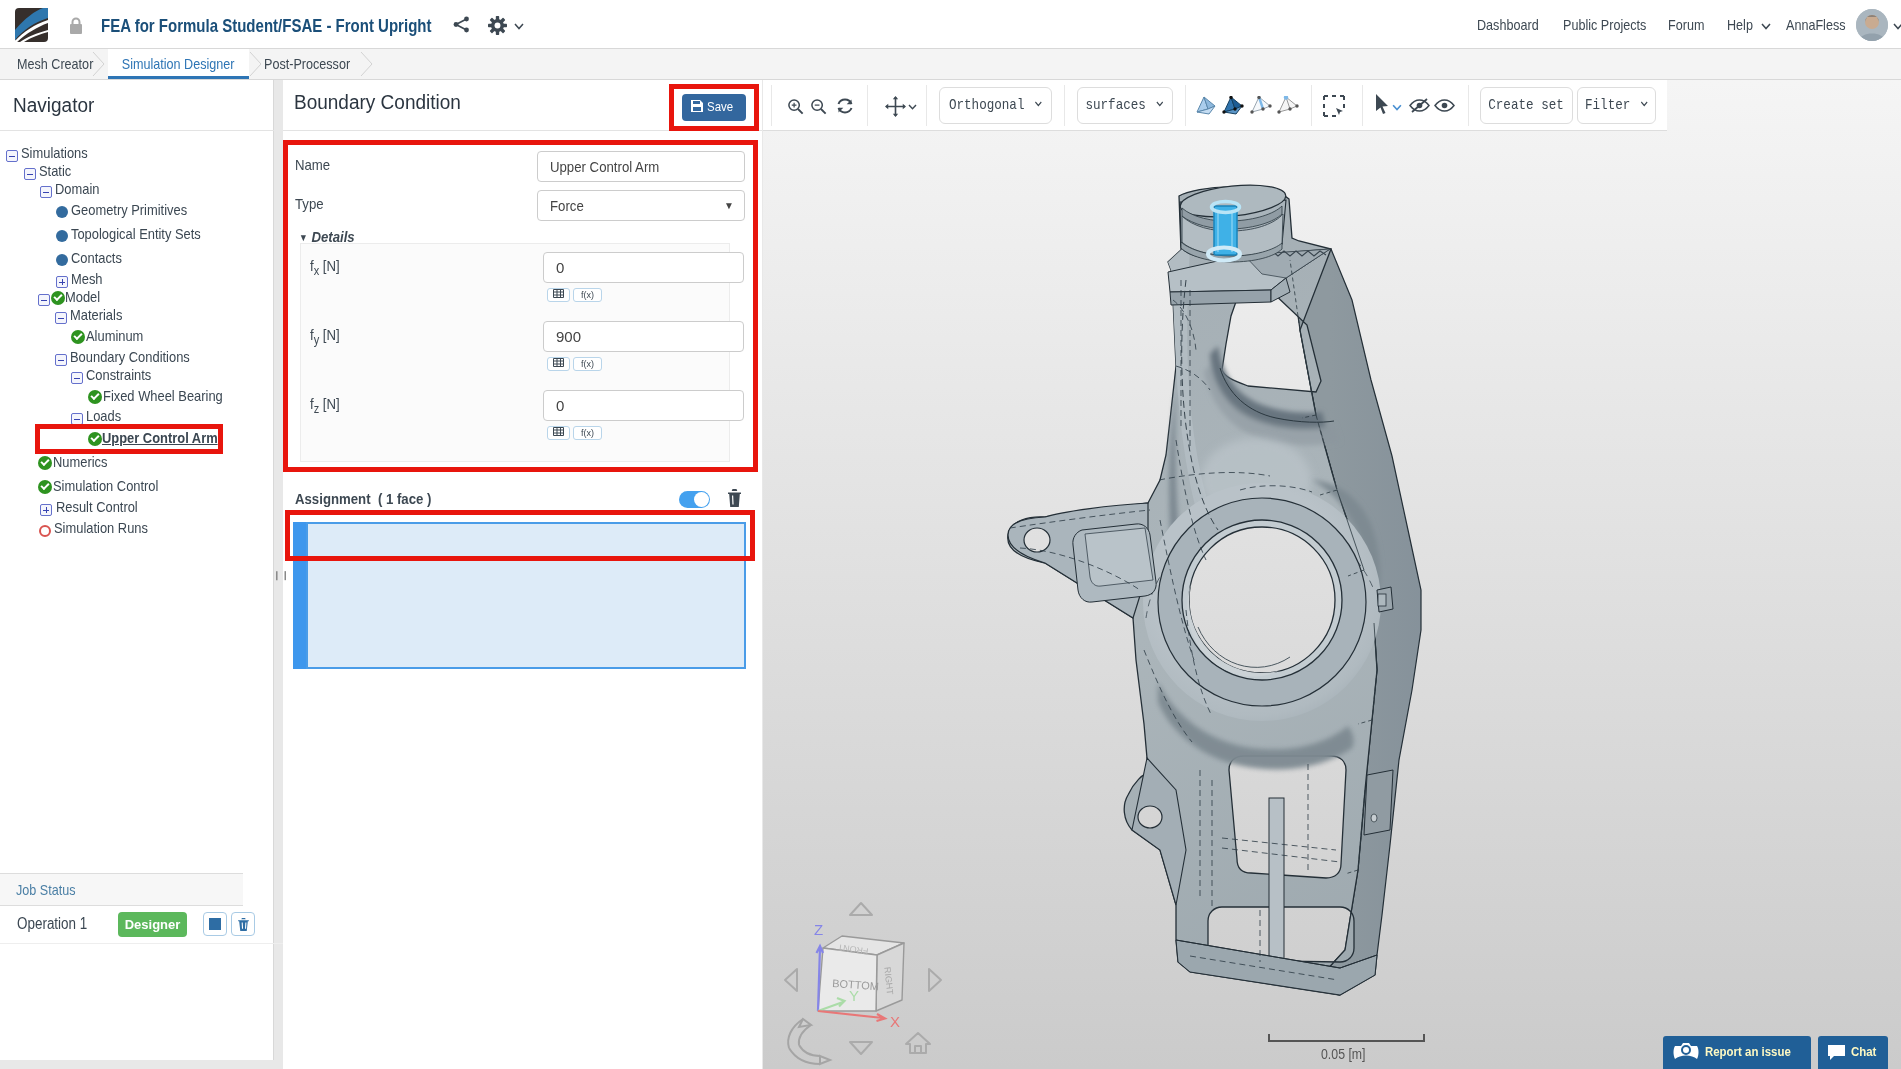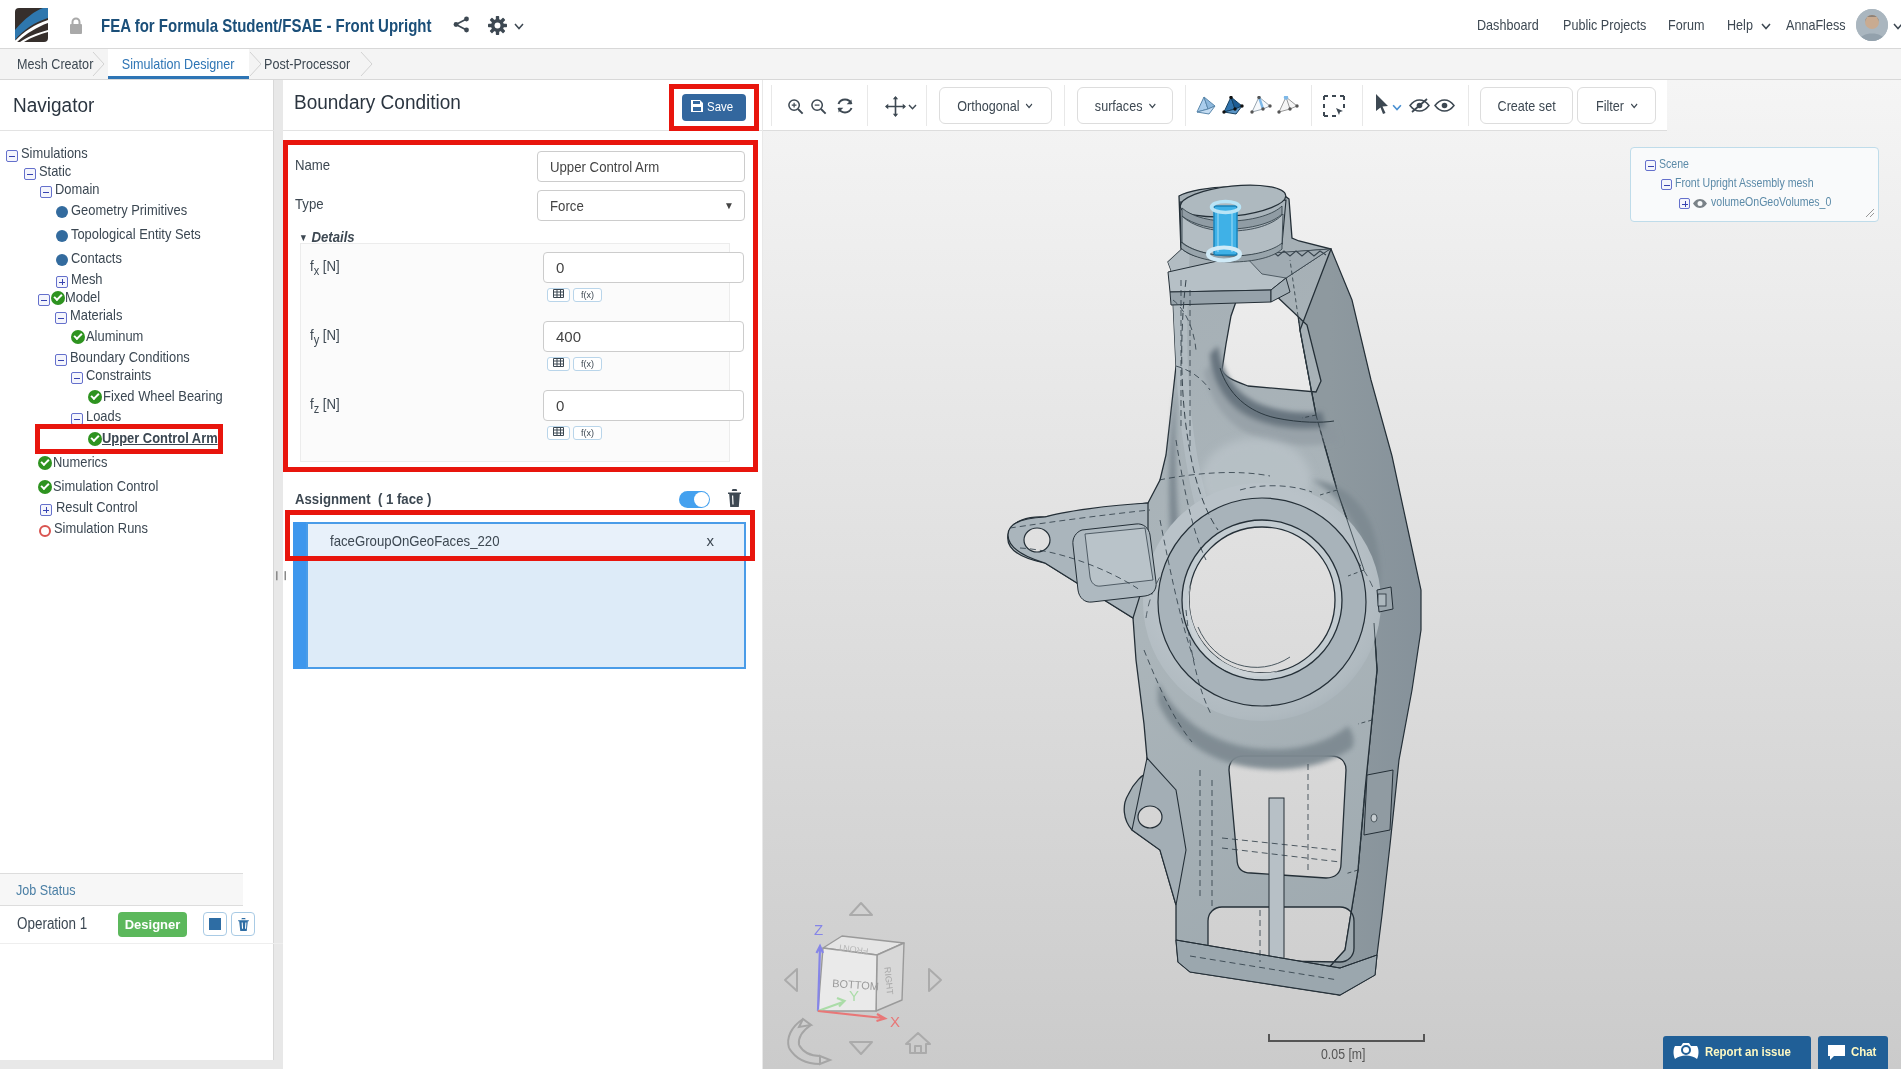--- a/index.html
+++ b/index.html
@@ -64,21 +64,21 @@
 
 #assignlabel { position:absolute; left:12px; top:410px; font-size:15px; font-weight:bold; color:#3d4852; }
 #toggle { position:absolute; left:396px; top:411px; width:31px; height:17px; background:#44a1ef; border-radius:9px; }
 #toggle:after { content:""; position:absolute; right:1px; top:1px; width:15px; height:15px; background:#fff; border-radius:50%; }
 #bluebox { position:absolute; left:10px; top:442px; width:453px; height:147px; background:#3e97ed; }
 #bluebox .inner { position:absolute; left:13px; top:0; right:0; bottom:0; background:#ddebf8; border:2px solid #4a9ce8; }
 #selrow { position:absolute; left:13px; top:0; width:440px; height:36px; background:#e8f1fa; border:2px solid #4a9ce8; font-size:15px; color:#3d4852; }
 .dragh { position:absolute; font-size:9px; color:#888; letter-spacing:1px; }
 
 
-#vtoolbar { position:absolute; left:0; top:0; width:904px; height:51px; background:#fff; border-bottom:1px solid #ddd; }
+#vtoolbar { position:absolute; left:0; top:0; width:904px; height:51px; background:#fff; border-bottom:1px solid #ddd;font-family:Liberation Mono, monospace; }
 .vsep { position:absolute; top:5px; height:41px; border-left:1px solid #e8e8e8; }
 .vbtn { position:absolute; top:7px; height:37px; border:1px solid #ddd; border-radius:6px; background:#fff; font-size:15px; color:#3d4852; text-align:center; line-height:35px; }
 .vicon { position:absolute; }
 
 
 #scenetree { position:absolute; left:867px; top:67px; width:249px; height:75px; background:rgba(250,251,252,.92); border:1px solid #bfdcea; border-radius:4px; font-size:12px; color:#5b8aa8; }
 #scenetree .pm { width:11px; height:11px; vertical-align:-2px; }
 
 
 .bluebtn { position:absolute; height:33px; background:#205f97; border-radius:3px 3px 0 0; color:#fef9c3; font-size:13px; font-weight:bold; }
@@ -281,44 +281,40 @@
     <div class="detailbox"></div>
 
     <div class="flabel" style="left:27px; top:177px">f<sub>x</sub> [N]</div>
     <div class="finput" style="left:260px; top:172px; width:201px">0</div>
     <div class="minibtn" style="left:264px; top:208px; width:23px"><svg width="11" height="9" viewBox="0 0 11 9" style="vertical-align:0px">
           <path fill="none" stroke="#3d4852" d="M.5 .5 h10 v8 h-10 Z M.5 3 h10 M.5 6 h10 M4 .5 v8 M7.5 .5 v8"></path>
         </svg></div>
     <div class="minibtn" style="left:290px; top:208px; width:29px">f(x)</div>
 
     <div class="flabel" style="left:27px; top:246px">f<sub>y</sub> [N]</div>
-    <div class="finput" style="left:260px; top:241px; width:201px">400</div>
+    <div class="finput" style="left:260px; top:241px; width:201px">900</div>
     <div class="minibtn" style="left:264px; top:277px; width:23px"><svg width="11" height="9" viewBox="0 0 11 9" style="vertical-align:0px">
           <path fill="none" stroke="#3d4852" d="M.5 .5 h10 v8 h-10 Z M.5 3 h10 M.5 6 h10 M4 .5 v8 M7.5 .5 v8"></path>
         </svg></div>
     <div class="minibtn" style="left:290px; top:277px; width:29px">f(x)</div>
 
     <div class="flabel" style="left:27px; top:315px">f<sub>z</sub> [N]</div>
     <div class="finput" style="left:260px; top:310px; width:201px">0</div>
     <div class="minibtn" style="left:264px; top:346px; width:23px"><svg width="11" height="9" viewBox="0 0 11 9" style="vertical-align:0px">
           <path fill="none" stroke="#3d4852" d="M.5 .5 h10 v8 h-10 Z M.5 3 h10 M.5 6 h10 M4 .5 v8 M7.5 .5 v8"></path>
         </svg></div>
     <div class="minibtn" style="left:290px; top:346px; width:29px">f(x)</div>
 
     <div id="assignlabel"><span class="cx88">Assignment&nbsp;&nbsp;( 1 face )</span></div>
     <div id="toggle"></div>
     <svg style="position:absolute;left:444px;top:409px" width="15" height="18" viewBox="0 0 15 18">
       <path fill="#3d4852" d="M1 3.5 h13 v1.5 H12.8 L11.8 18 H3.2 L2.2 5 H1 Z M5.5 0 h4 l.8 2 H4.7 Z M5 6.5 l.4 9 h1.2 l-.4-9 Z M8.1 6.5 v9 H6.9 v-9 Z M10 6.5 l-.4 9 H8.4 l.4-9 Z"></path>
     </svg>
     <div id="bluebox">
         <div class="inner"></div>
-      <div id="selrow">
-          <span style="position:absolute;left:22px;top:8px" class="cx88">faceGroupOnGeoFaces_220</span>
-          <span style="position:absolute;right:30px;top:8px">x</span>
-        </div>
     </div>
     <div class="redbox" style="left:2px; top:430px; width:470px; height:51px"></div>
     <div class="dragh" style="left:-10px; top:490px">❙❙</div>
     <div class="dragh" style="left:478px; top:490px">❙❙</div>
   </div>
 
   <div id="viewport">
     <div id="vtoolbar">
       <div class="vsep" style="left:8px"></div>
       <div class="vsep" style="left:104px"></div>
@@ -401,30 +397,20 @@
           <path d="M3 14 L18 1" stroke="#3d4852" stroke-width="1.8"></path>
         </svg>
       <svg class="vicon" style="left:671px;top:18px" width="21" height="15" viewBox="0 0 21 15">
           <path d="M10.5 2 C5.5 2 2.5 5.5 1 7.5 C2.5 9.5 5.5 13 10.5 13 C15.5 13 18.5 9.5 20 7.5 C18.5 5.5 15.5 2 10.5 2 Z" fill="none" stroke="#3d4852" stroke-width="1.5"></path>
           <circle cx="10.5" cy="7.5" r="2.8" fill="#3d4852"></circle>
         </svg>
       <div class="vbtn" style="left:717px; width:93px"><span class="cx84c">Create set</span></div>
       <div class="vbtn" style="left:814px; width:79px"><span class="cx84c">Filter <svg width="9" height="6" viewBox="0 0 9 6" style="vertical-align:2px;margin-left:3px">
               <path d="M1 1 L4.5 4.5 L8 1" stroke="#3d4852" stroke-width="1.3" fill="none"></path>
             </svg></span></div>
-    </div>
-    <div id="scenetree">
-      <div style="position:absolute;left:14px;top:9px"><span class="pm"></span> <span class="cx88" style="vertical-align:1px">Scene</span></div>
-      <div style="position:absolute;left:30px;top:28px"><span class="pm"></span> <span class="cx88" style="vertical-align:1px">Front Upright Assembly mesh</span></div>
-      <div style="position:absolute;left:48px;top:47px"><span class="pm plus"></span> <svg width="14" height="9" viewBox="0 0 14 9" style="vertical-align:-1px">
-            <path d="M7 0 C3 0 1 3 0 4.5 C1 6 3 9 7 9 C11 9 13 6 14 4.5 C13 3 11 0 7 0 Z M7 7 a2.5 2.5 0 1 1 0-5 a2.5 2.5 0 0 1 0 5 Z" fill="#7a8288"></path>
-          </svg> <span class="cx88" style="vertical-align:1px">volumeOnGeoVolumes_0</span></div>
-      <svg style="position:absolute;right:3px;bottom:3px" width="10" height="10" viewBox="0 0 10 10">
-          <path d="M9 1 L1 9 M9 5 L5 9" stroke="#999" fill="none"></path>
-        </svg>
     </div>
     <svg id="model" style="position:absolute;left:197px;top:70px" width="640" height="900" viewBox="0 0 640 900">
       <defs>
         <linearGradient id="bgg" gradientUnits="userSpaceOnUse" x1="0" y1="-140" x2="0" y2="919">
           <stop offset="0" stop-color="#f5f5f5"></stop>
             <stop offset="1" stop-color="#cbcbcb"></stop>
         </linearGradient>
         <linearGradient id="bodyg" gradientUnits="userSpaceOnUse" x1="150" y1="100" x2="420" y2="800">
           <stop offset="0" stop-color="#a5afb5"></stop>
             <stop offset=".5" stop-color="#abb5ba"></stop>

